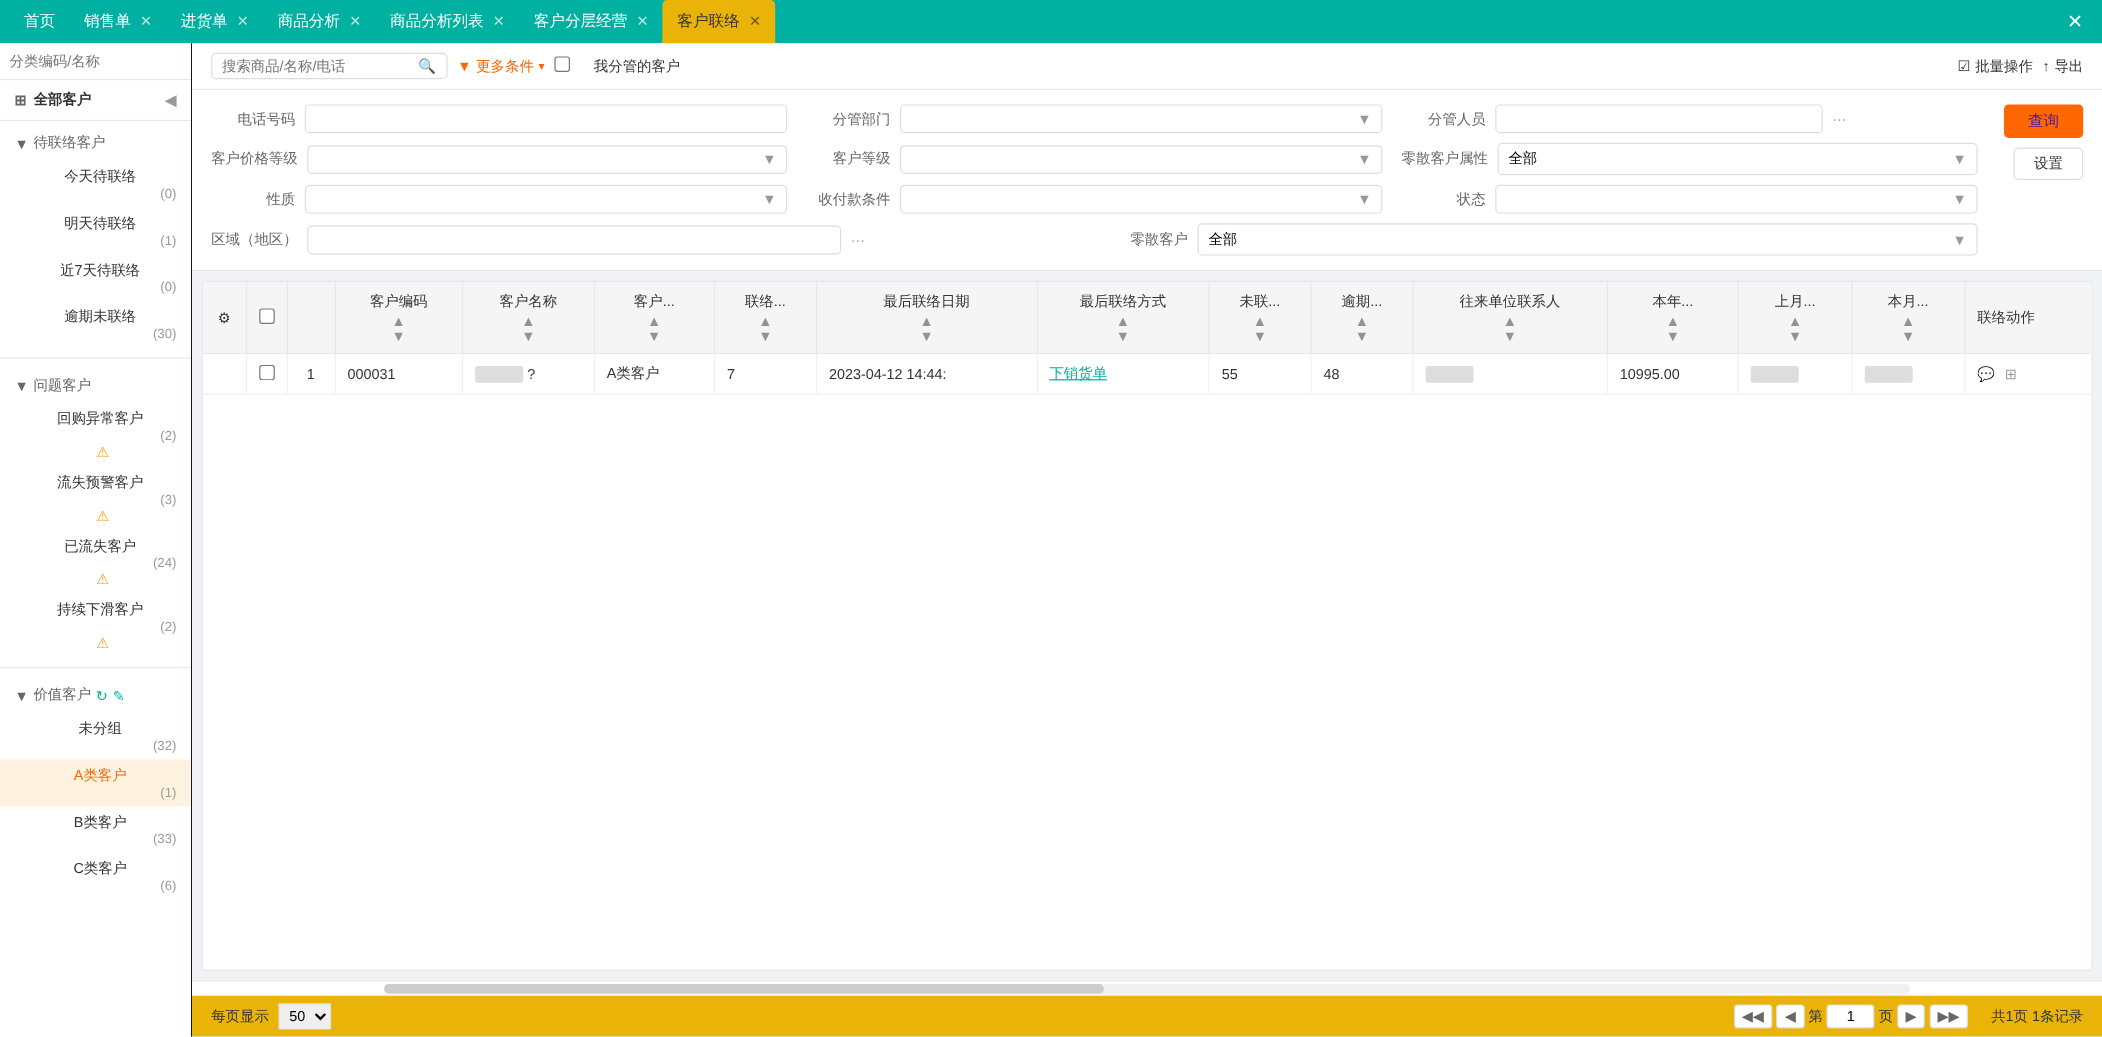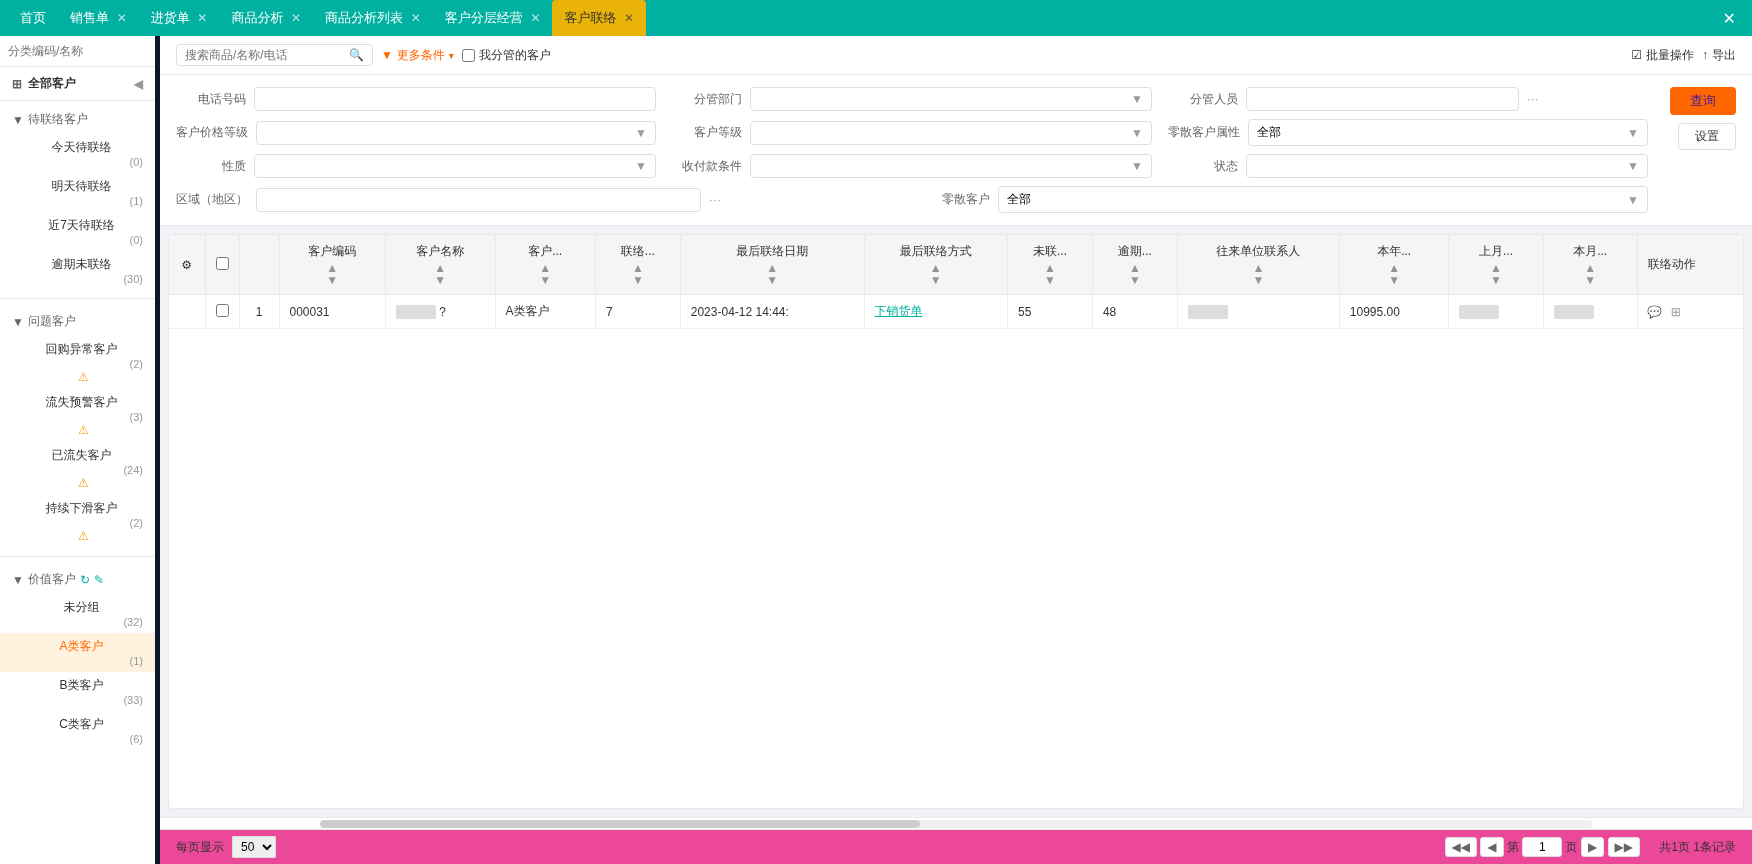--- a/index.html
+++ b/index.html
@@ -10,21 +10,21 @@
     .nav-item { color: #fff; padding: 0 12px; height: 36px; line-height: 36px; cursor: pointer; font-size: 13px; white-space: nowrap; }
     .nav-item.active { background: #eab308; color: #333; border-radius: 4px 4px 0 0; }
     .nav-close { margin-left: 4px; color: inherit; opacity: 0.7; cursor: pointer; }
     .nav-spacer { flex: 1; }
     .nav-x { color: #fff; cursor: pointer; font-size: 16px; padding: 0 8px; }
 
     
     .main-layout { display: flex; height: calc(864px - 36px); }
 
     
-    .sidebar { width: 160px; background: #fff; border-right: 5px solid #0f172a; display: flex; flex-direction: column; overflow-y: auto; }
+    .sidebar { width: 160px; background: #fff; border-right: 1px solid #0f172a; display: flex; flex-direction: column; overflow-y: auto; }
     .sidebar-search { display: flex; align-items: center; padding: 8px; border-bottom: 1px solid #e8e8e8; }
     .sidebar-search input { flex: 1; border: none; outline: none; font-size: 12px; color: #333; }
     .sidebar-all { display: flex; align-items: center; padding: 8px 12px; font-weight: bold; color: #333; border-bottom: 1px solid #e8e8e8; }
     .sidebar-all .grid-icon { margin-right: 6px; color: #666; }
     .sidebar-collapse { margin-left: auto; cursor: pointer; color: #999; }
     .sidebar-section { padding: 4px 0; }
     .sidebar-section-title { display: flex; align-items: center; padding: 6px 12px; color: #666; font-size: 12px; cursor: pointer; }
     .sidebar-section-title .arrow { margin-right: 4px; }
     .sidebar-item { padding: 5px 12px 5px 20px; color: #333; cursor: pointer; display: flex; align-items: center; flex-direction: column; }
     .sidebar-item.active { background: #fff3e0; color: #f60; }
@@ -33,21 +33,21 @@
     .sidebar-divider { border-top: 1px solid #e8e8e8; margin: 4px 0; }
 
     
     .content-area { flex: 1; display: flex; flex-direction: column; overflow: hidden; }
 
     
     .filter-bar { background: #fff; padding: 8px 16px; border-bottom: 1px solid #e8e8e8; display: flex; align-items: center; gap: 8px; }
     .filter-search { display: flex; align-items: center; border: 1px solid #ddd; border-radius: 4px; padding: 3px 8px; gap: 4px; }
     .filter-search input { border: none; outline: none; width: 160px; font-size: 12px; }
     .filter-btn { display: flex; align-items: center; gap: 4px; color: #f60; cursor: pointer; font-size: 12px; }
-    .filter-checkbox { display: flex; align-items: center; gap: 4px; cursor: pointer; color: #333; }
+    .filter-checkbox { display: flex; align-items: flex-start; gap: 20px; cursor: pointer; color: #333; }
     .filter-spacer { flex: 1; }
     .batch-op { color: #333; cursor: pointer; display: flex; align-items: center; gap: 4px; }
     .export-btn { color: #333; cursor: pointer; display: flex; align-items: center; gap: 4px; }
 
     
     .adv-filter { background: #fff; padding: 12px 16px; border-bottom: 1px solid #e8e8e8; }
     .filter-row { display: flex; align-items: center; margin-bottom: 8px; gap: 16px; }
     .filter-row:last-child { margin-bottom: 0; }
     .filter-field { display: flex; align-items: center; gap: 8px; flex: 1; }
     .filter-label { color: #666; white-space: nowrap; min-width: 70px; text-align: right; }
@@ -72,21 +72,21 @@
     .col-check { width: 32px; text-align: center; }
     .col-gear { width: 36px; text-align: center; }
     .link-text { color: #00b0a0; text-decoration: underline; cursor: pointer; }
     .action-icons { display: flex; gap: 8px; align-items: center; }
     .action-icon { cursor: pointer; color: #999; }
     .th-sort { display: flex; align-items: center; gap: 2px; flex-direction: column; }
     .sort-arrows { display: flex; flex-direction: column; opacity: 0.5; font-size: 8px; line-height: 1; }
     .redact { background: #ddd; color: transparent; border-radius: 2px; display: inline-block; min-width: 40px; }
 
     
-    .bottom-bar { background: #ec4899; border-top: 1px solid #e8e8e8; padding: 6px 16px; display: flex; align-items: center; gap: 8px; font-size: 12px; color: #333; }
+    .bottom-bar { background: #eab308; border-top: 1px solid #e8e8e8; padding: 6px 16px; display: flex; align-items: center; gap: 8px; font-size: 12px; color: #333; }
     .bottom-bar .page-info { margin-left: auto; }
     .page-btn { cursor: pointer; color: #666; padding: 2px 6px; border: 1px solid #ddd; border-radius: 3px; background: #fff; }
     .page-input { width: 40px; border: 1px solid #ddd; border-radius: 3px; text-align: center; padding: 2px 4px; outline: none; }
     .scrollbar-area { background: #fff; border-top: 1px solid #e8e8e8; height: 12px; position: relative; }
     .scrollbar-track { height: 8px; background: #f0f0f0; margin: 2px 160px 2px 160px; border-radius: 4px; position: relative; }
     .scrollbar-thumb { width: 600px; height: 8px; background: #ccc; border-radius: 4px; position: absolute; left: 0; cursor: pointer; }
   </style>
 </head>
 <body>
 

